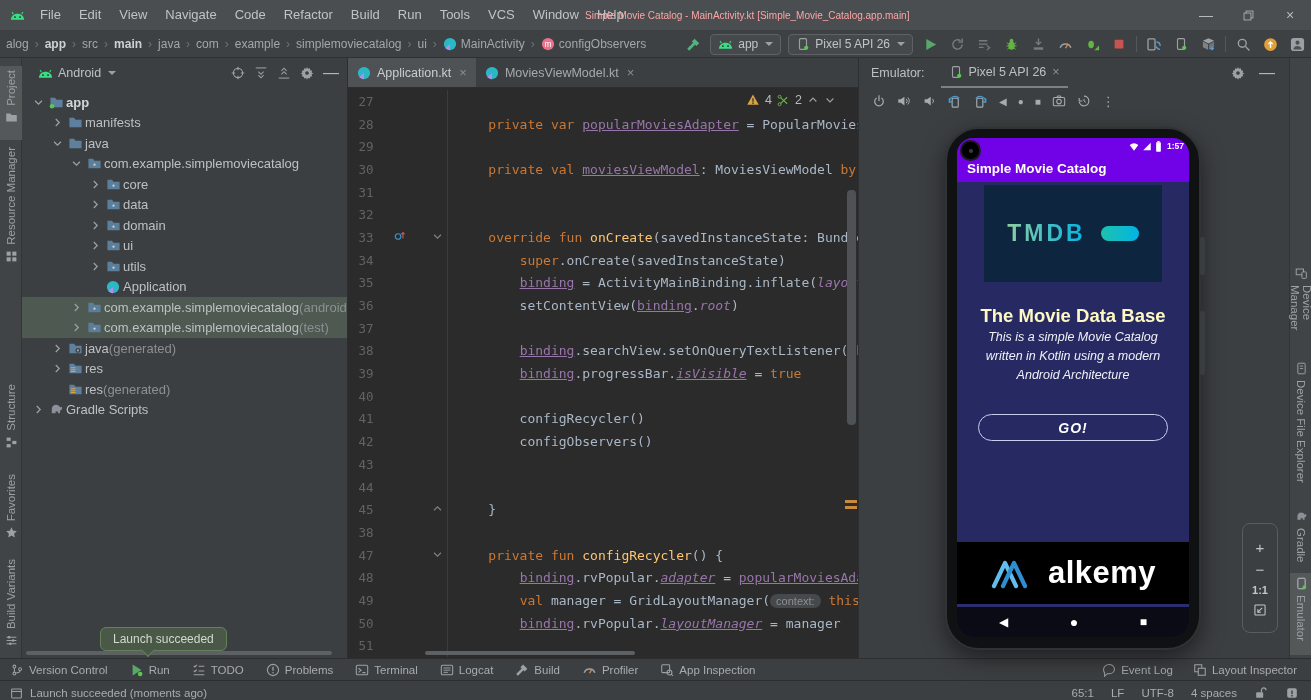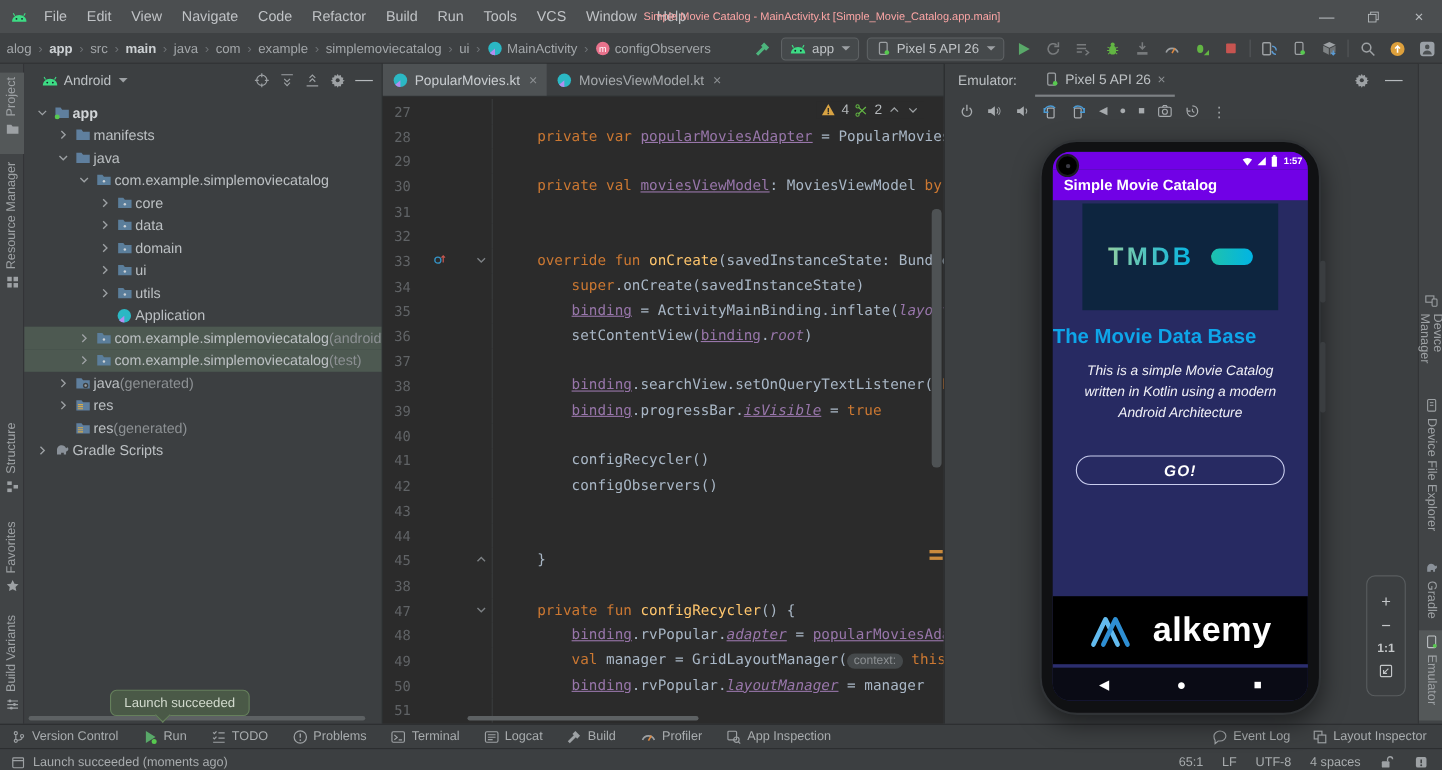--- a/index.html
+++ b/index.html
@@ -113,22 +113,22 @@
   #camhole { position:absolute; left:3px; top:2px; width:21px; height:21px; border-radius:50%;
              background:#000; border:2px solid #1b1c22; }
   #camhole::after { content:""; position:absolute; left:7px; top:7px; width:4px; height:4px; border-radius:50%; background:#3a3a44; }
   #tmdb-card { position:absolute; left:27px; top:47px; width:178px; height:97px; background:#0d253f;
                display:flex; align-items:center; justify-content:center; gap:15px; }
   #tmdb-txt { font-size:23px; font-weight:bold; letter-spacing:3px; color:#35c3c5; }
   @supports (-webkit-background-clip:text) {
     #tmdb-txt { background:linear-gradient(90deg,#90cea1,#01b4e4); -webkit-background-clip:text; background-clip:text; color:transparent; }
   }
   #tmdb-pill { width:38px; height:15px; border-radius:8px; background:linear-gradient(90deg,#1ec2ad,#01b4e4); }
-  #pheadline { position:absolute; left:0; top:157px; width:100%; text-align:left;
-               font-size:18.5px; font-weight:bold; color:#0ea5e9; }
+  #pheadline { position:absolute; left:0; top:167px; width:100%; text-align:center;
+               font-size:18.5px; font-weight:bold; color:#fef9c3; }
   #pdesc { position:absolute; left:20px; right:20px; top:190px; text-align:center;
            font-size:12.5px; font-style:italic; color:#f0f0f6; line-height:1.5; }
   #gobtn { position:absolute; left:21px; top:276px; width:190px; height:27px;
            border:1.5px solid #c9cdee; border-radius:14px; display:flex; align-items:center; justify-content:center;
            color:#fff; font-size:14px; font-weight:bold; font-style:italic; letter-spacing:1px; }
   #alkemy { position:absolute; left:0; top:404px; width:100%; height:62px; background:#000;
             display:flex; align-items:center; justify-content:center; gap:18px; }
   #alkemy .brand { color:#fff; font-size:31px; font-weight:600; letter-spacing:.5px; }
   #pdivider { position:absolute; left:0; top:466px; width:100%; height:3px; background:#2b2e6e; }
   #pnav { position:absolute; left:0; top:469px; width:100%; height:30px; background:#0a0b15;
@@ -676,21 +676,21 @@
 
     <section id="editor">
       <div id="tabs">
         <div class="tab active">
           <span class="ic">
               <svg width="14" height="14" viewBox="0 0 16 16" fill="none">
                 <circle cx="8" cy="8" r="7" fill="#2bb8c4"></circle>
                 <path d="M8 8L2.6 12.7A7 7 0 0 0 8 15z" fill="#b38df0"></path>
               </svg>
             </span>
-          <span>PopularMovies.kt</span>
+          <span>Application.kt</span>
           <span class="x">×</span>
         </div>
         <div class="tab">
           <span class="ic">
               <svg width="14" height="14" viewBox="0 0 16 16" fill="none">
                 <circle cx="8" cy="8" r="7" fill="#2bb8c4"></circle>
                 <path d="M8 8L2.6 12.7A7 7 0 0 0 8 15z" fill="#b38df0"></path>
               </svg>
             </span>
           <span>MoviesViewModel.kt</span>

